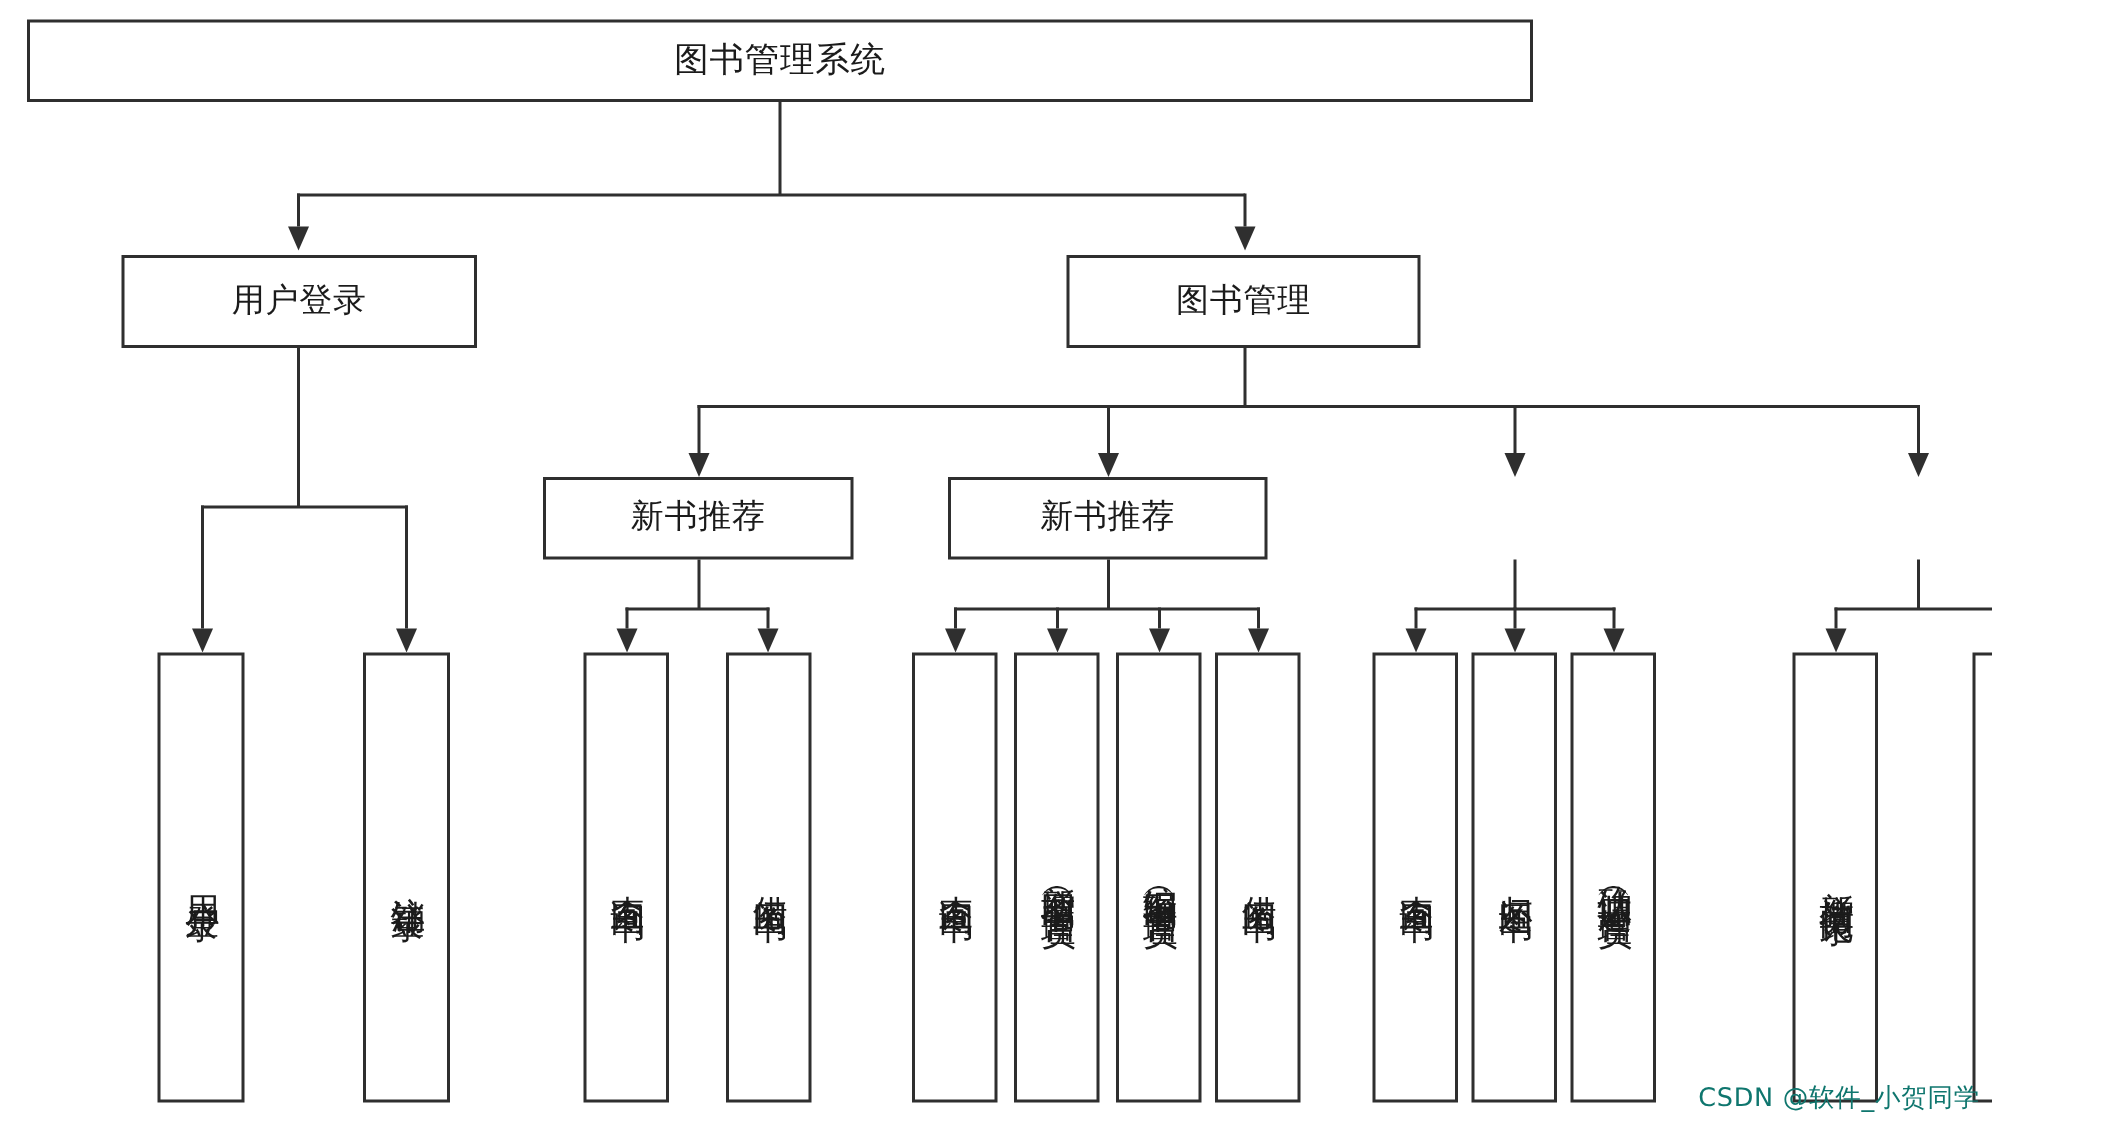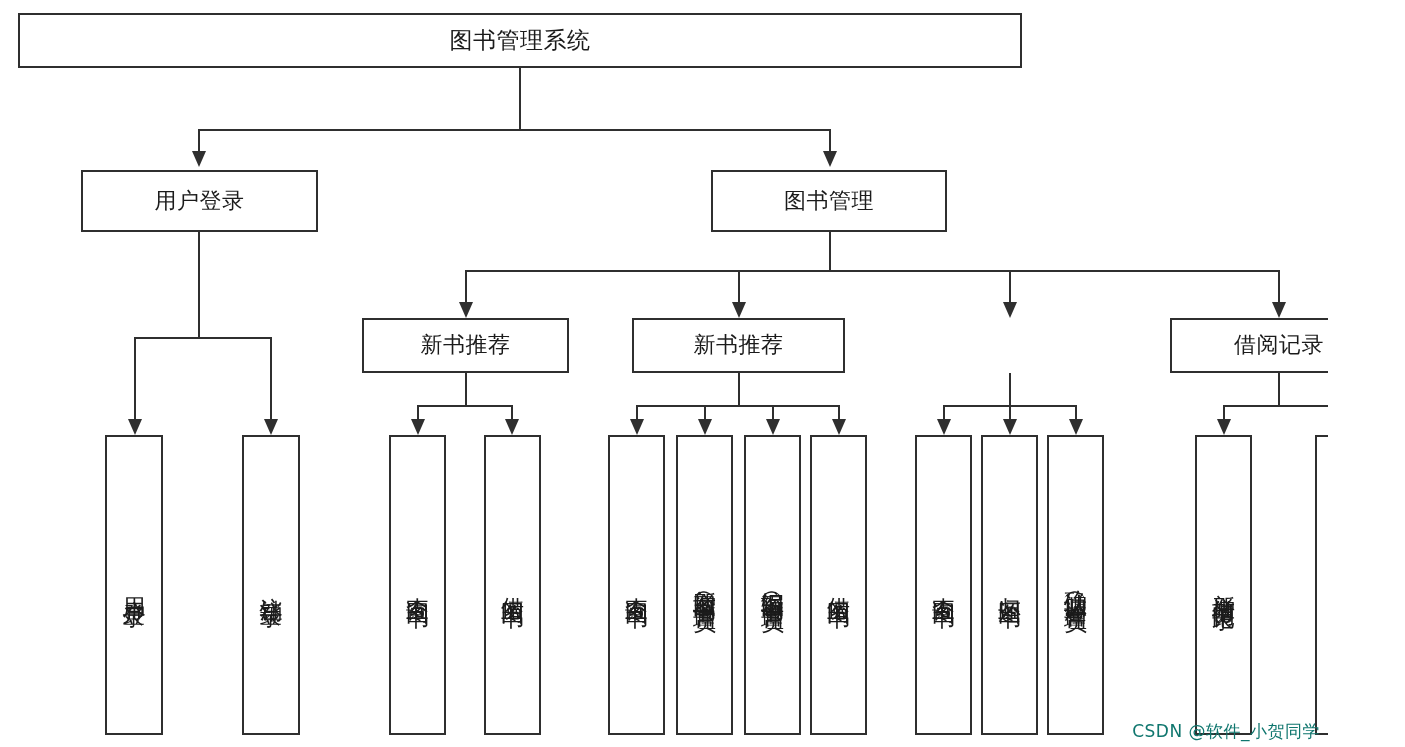--- a/index.html
+++ b/index.html
@@ -118,23 +118,20 @@
   <div class="arrow" style="left:732px; top:302px;"></div>
   <div class="arrow" style="left:1003px; top:302px;"></div>
   <div class="arrow" style="left:1272px; top:302px;"></div>
 
   <div class="node hbox" style="left:362px; top:318px; width:207px; height:55px;">
     <span class="lbl">新书推荐</span>
   </div>
   <div class="node hbox" style="left:632px; top:318px; width:213px; height:55px;">
     <span class="lbl">新书推荐</span>
   </div>
-  <div class="node hbox" style="left:1170px; top:318px; width:218px; height:55px;">
-    <span class="lbl">借阅记录</span>
-  </div>
 
   <div class="vline" style="left:465px; top:373px; height:33px;"></div>
   <div class="hline" style="left:417px; top:405px; width:96px;"></div>
   <div class="vline" style="left:417px; top:405px; height:14px;"></div>
   <div class="vline" style="left:511px; top:405px; height:14px;"></div>
   <div class="arrow" style="left:411px; top:419px;"></div>
   <div class="arrow" style="left:505px; top:419px;"></div>
 
   <div class="vline" style="left:738px; top:373px; height:33px;"></div>
   <div class="hline" style="left:636px; top:405px; width:204px;"></div>

